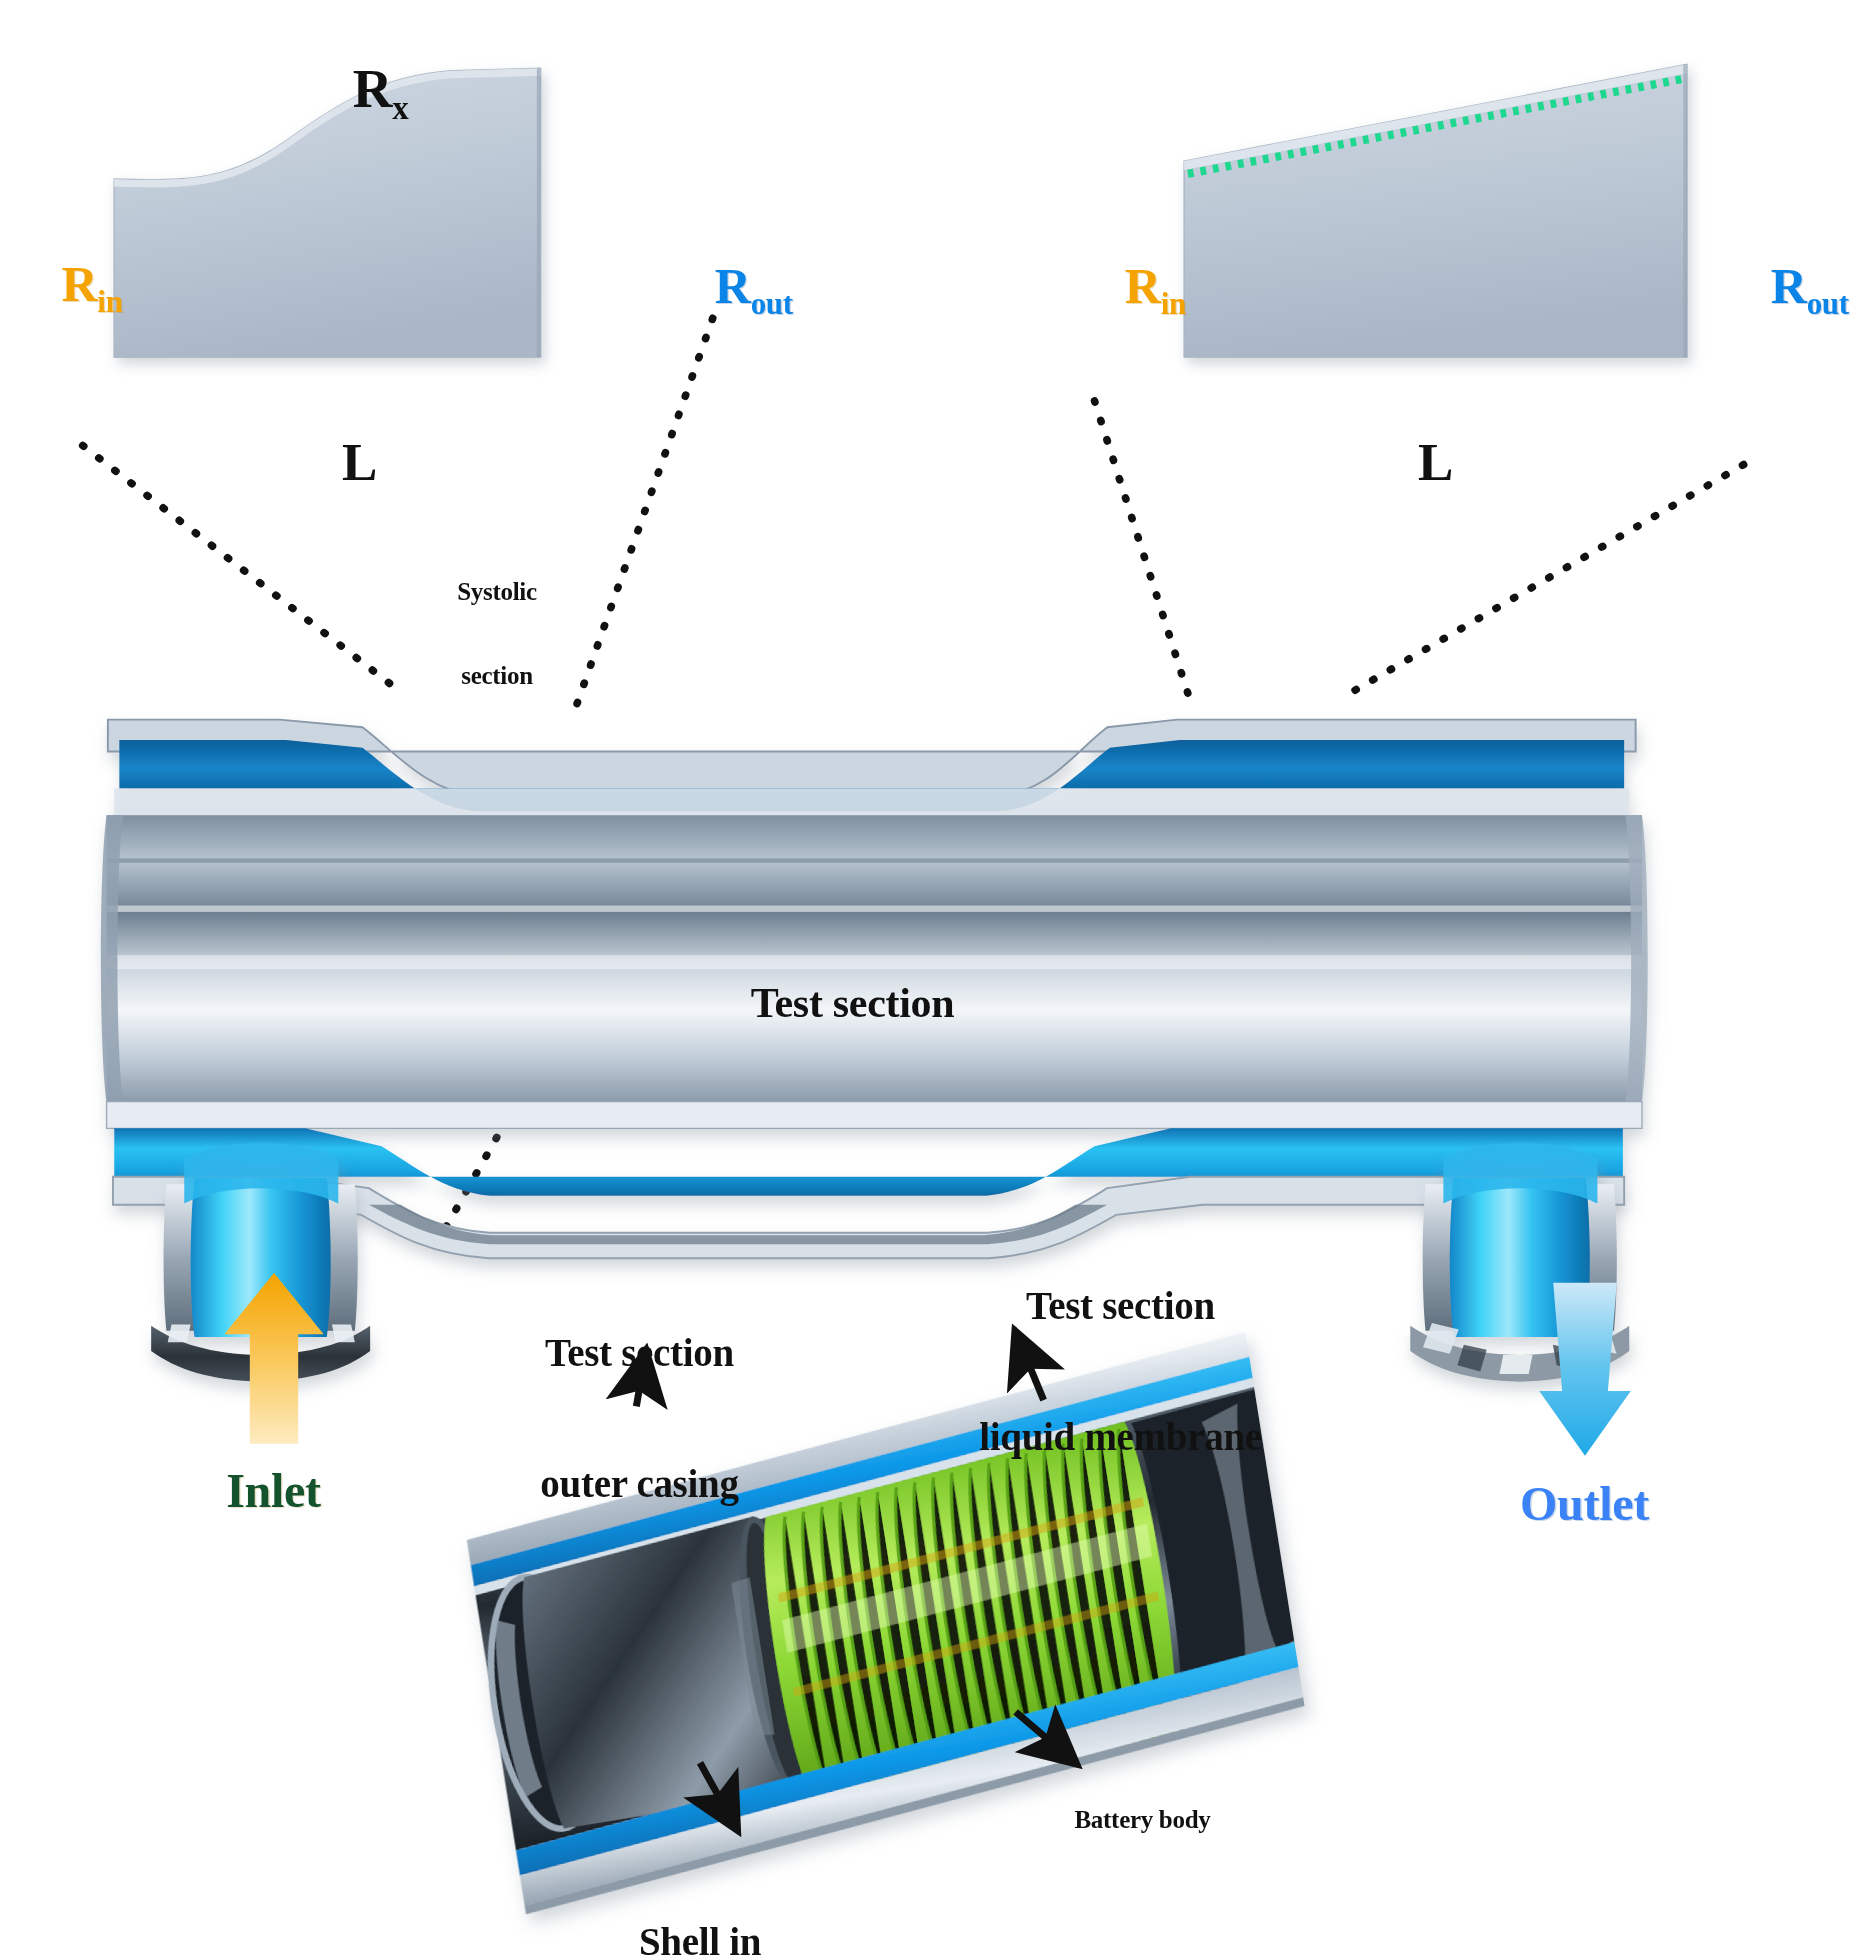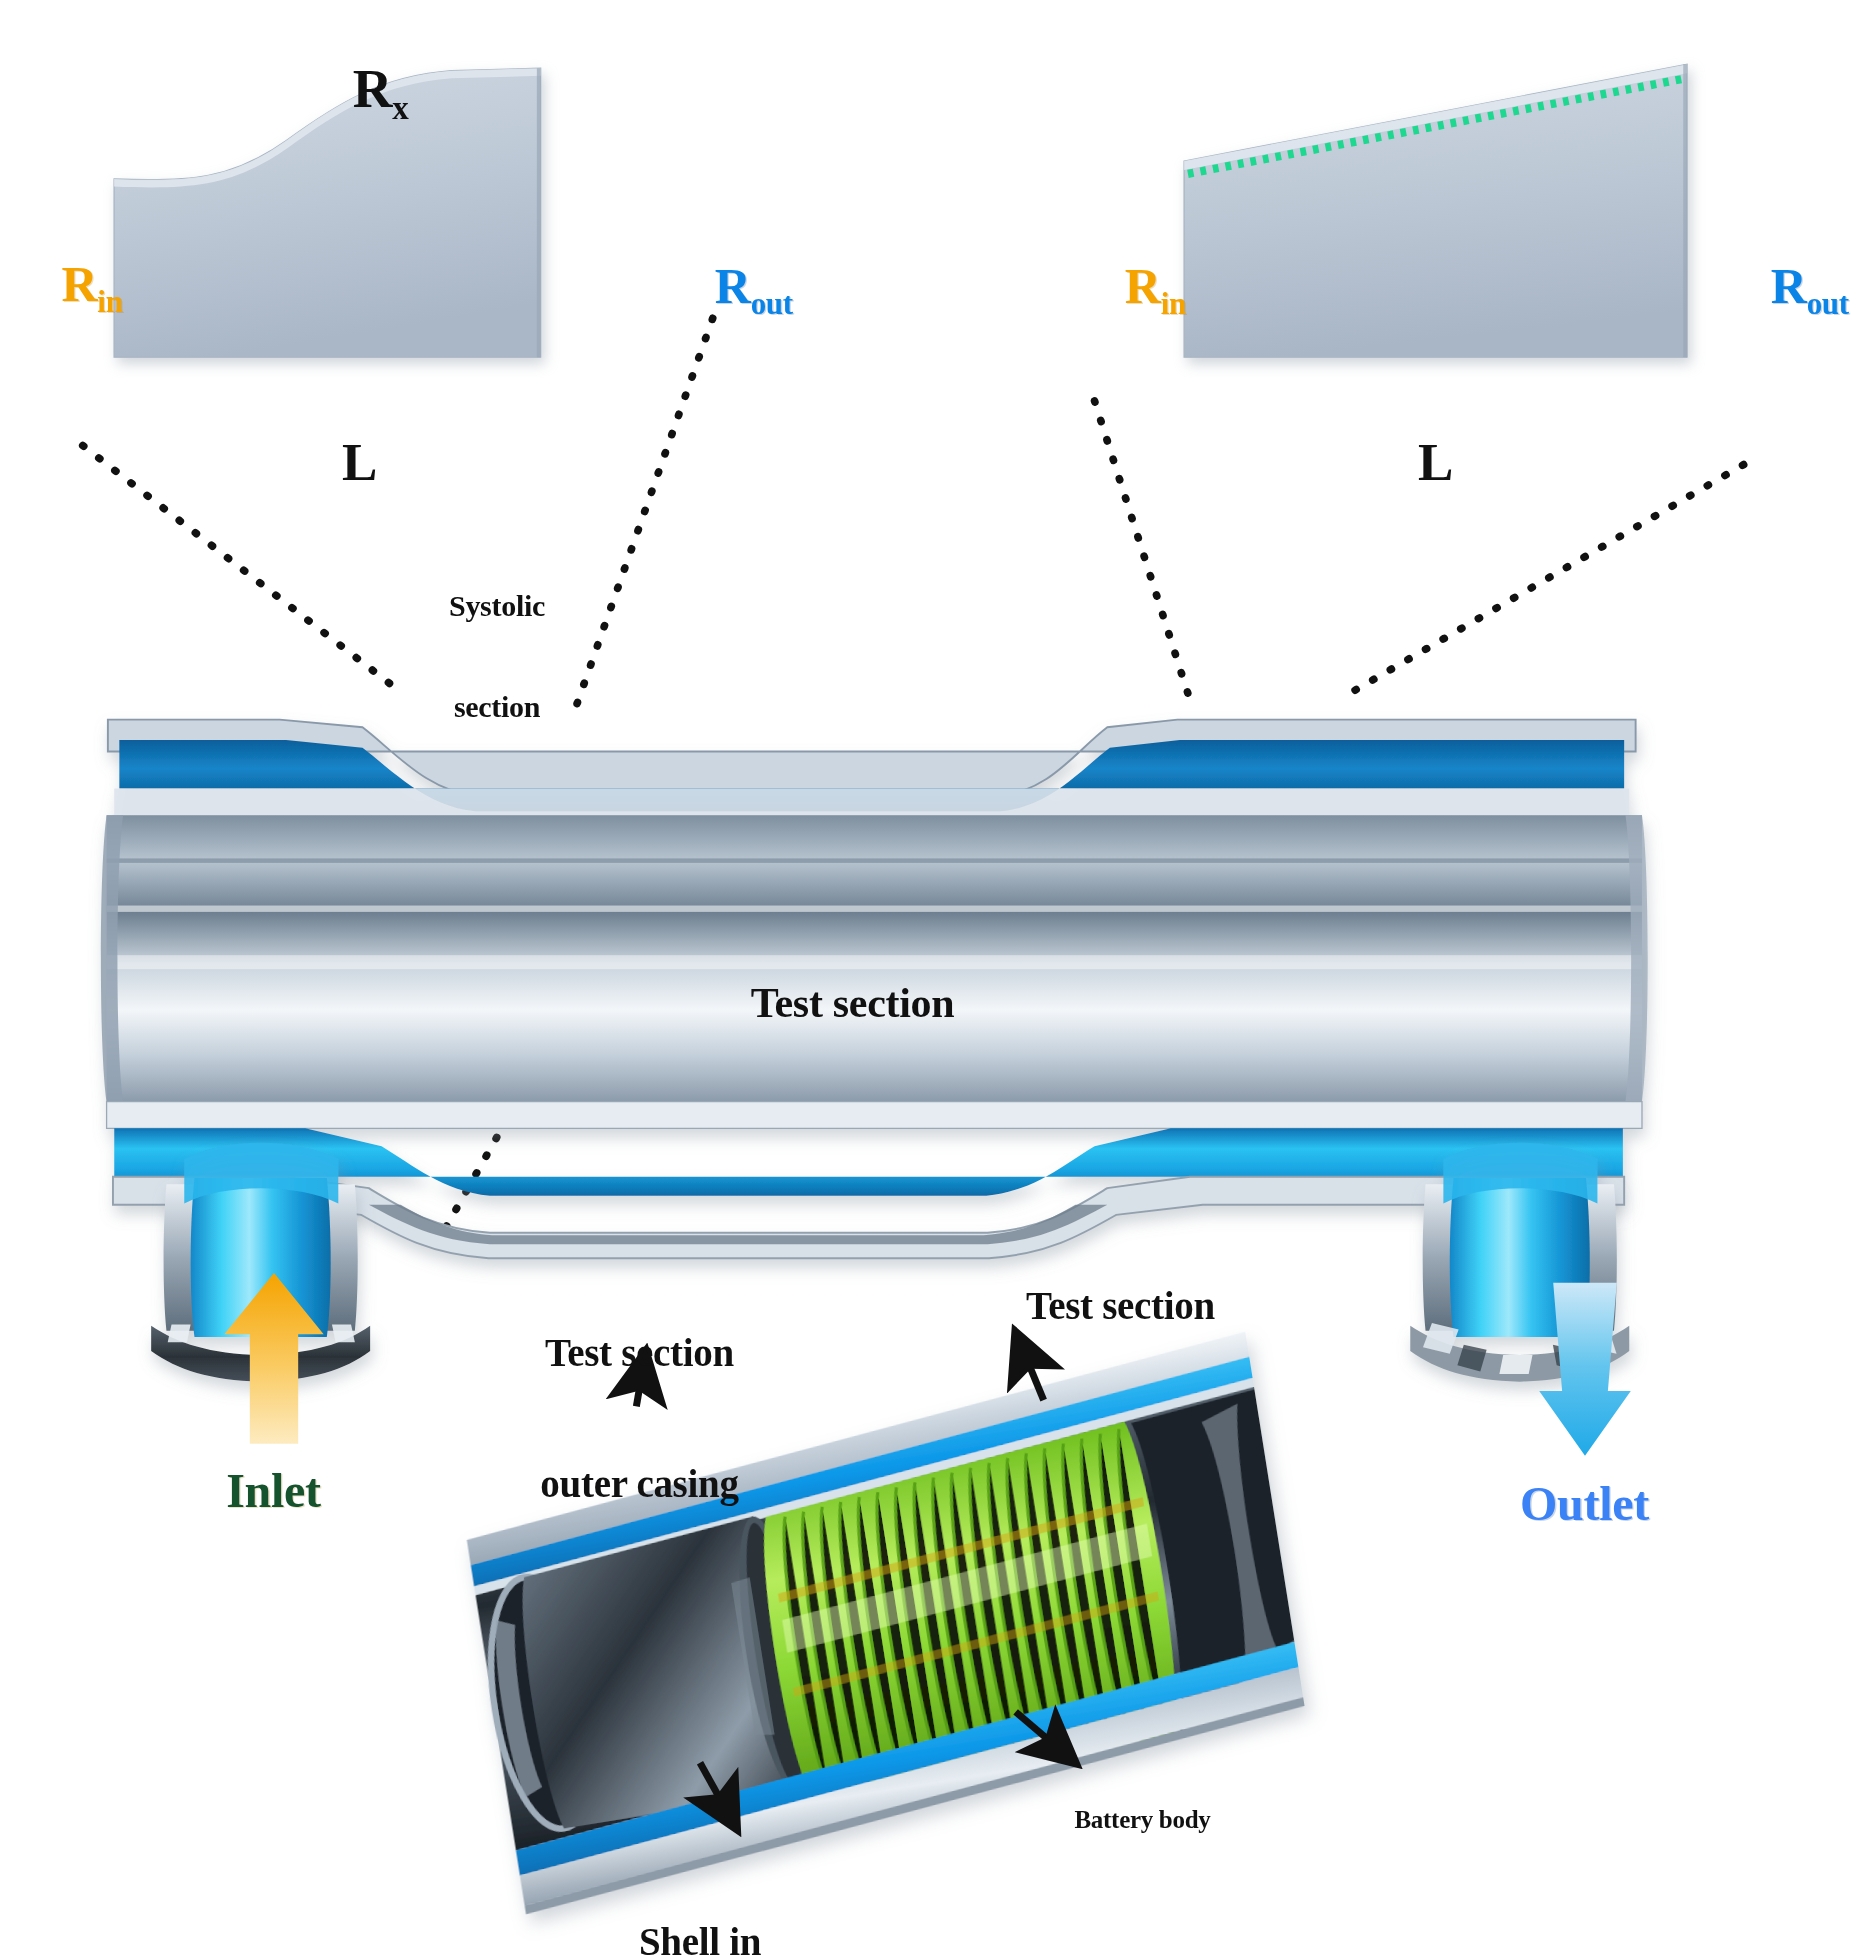--- a/index.html
+++ b/index.html
@@ -110,21 +110,21 @@
       <path d="M 1720,630 L 1870,1100"></path>
 
       <path d="M 2740,730 L 2120,1090"></path>
 
       <path d="M 985,1425 L 700,1930"></path>
 
       <path d="M 1800,1410 L 2090,1900"></path>
     </g>
   </svg>
 
-  <div class="lbl ctr" style="left:395px;top:522px;font-size:30px;width:204px;">
+  <div class="lbl ctr" style="left:395px;top:522px;font-size:25px;width:204px;">
     <div>Systolic</div>
     <div>section</div>
   </div>
 
 
   <svg class="abs" style="left:95px;top:656px;" width="1719" height="592" viewBox="0 0 2700 930">
     <defs>
       <linearGradient id="shellFace" x1="0" y1="0" x2="0" y2="1">
         <stop offset="0%" stop-color="#7e8f9f"></stop>
         <stop offset="16%" stop-color="#b7c4d0"></stop>
@@ -389,20 +389,21 @@
     </g>
   </svg>
 
   <div class="lbl ctr" style="left:490px;top:1244px;font-size:39px;width:299px;">
     <div>Test section</div>
     <div>outer casing</div>
   </div>
 
   <div class="lbl ctr" style="left:936px;top:1197px;font-size:39px;width:369px;">
     <div>Test section</div>
+    <div>liquid membrane</div>
   </div>
 
   <div class="lbl ctr" style="left:560px;top:1833px;font-size:39px;width:280px;">
     <div>Shell in</div>
     
   </div>
 
   <div class="lbl ctr" style="left:993px;top:1806px;font-size:25px;width:299px;">Battery body</div>
 
 </div>

